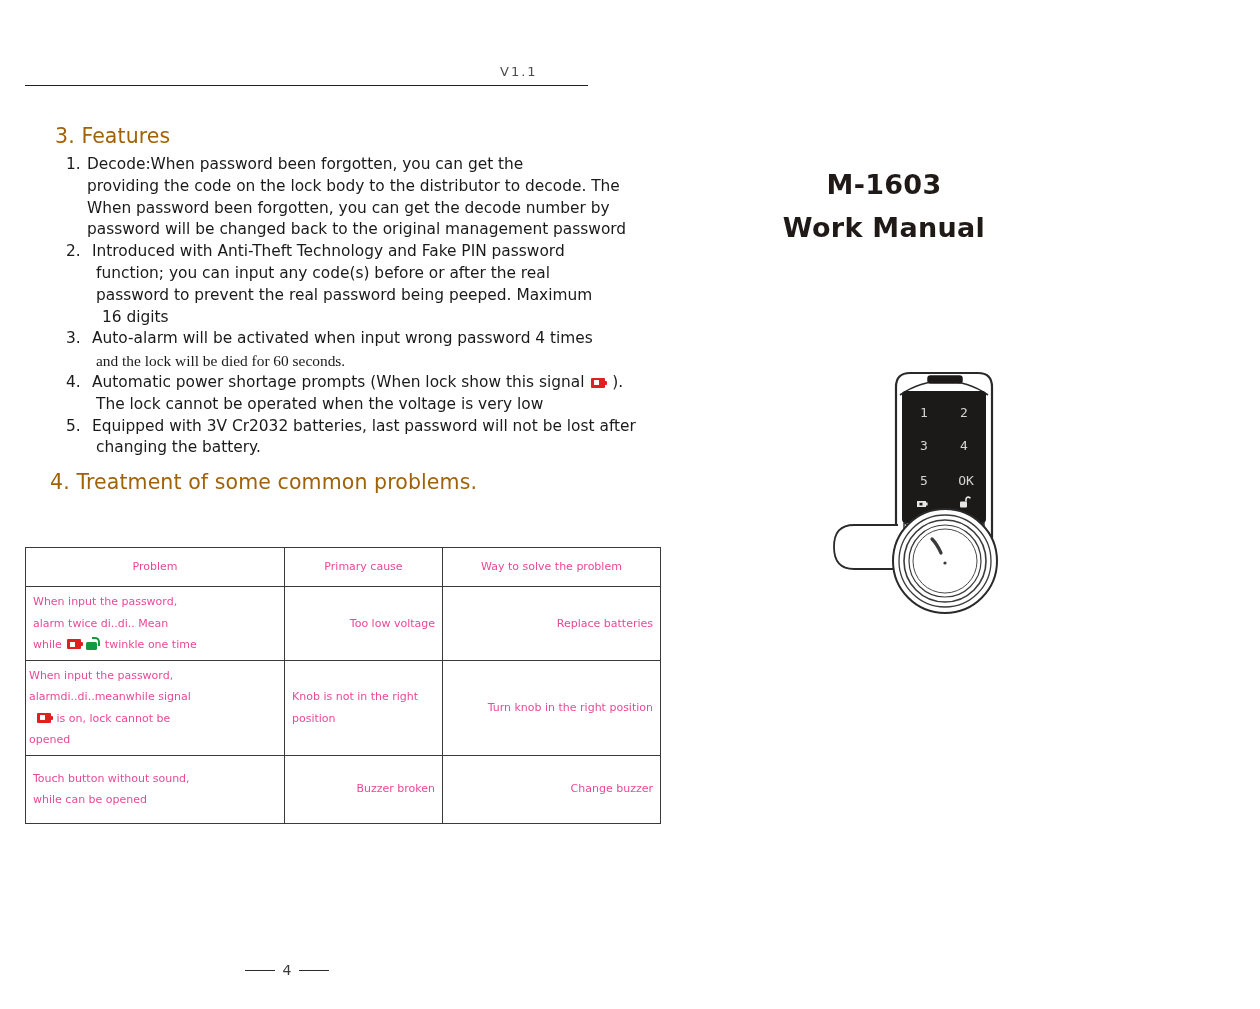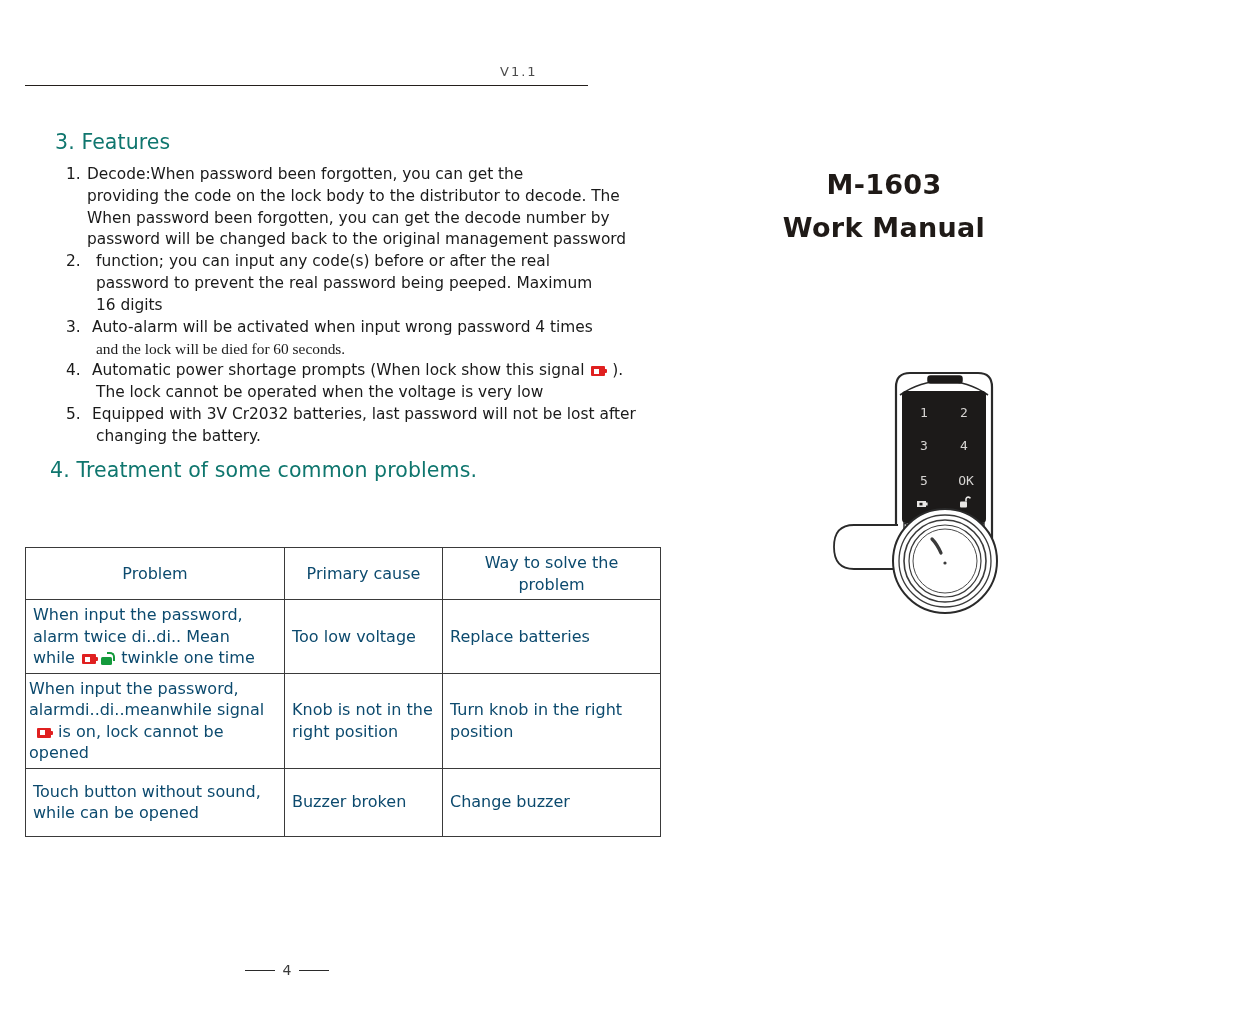--- a/index.html
+++ b/index.html
@@ -39,22 +39,22 @@
   
   #left-column {
     position: absolute;
     left: 0;
     top: 120px;
     width: 660px;
   }
   .section-heading {
     font-size: 20.5px;
     font-weight: 400;
-    color: #0f766e;
-    margin: 10px;
+    color: #a16207;
+    margin: 4px;
     letter-spacing: 0.1px;
   }
   #features-heading { margin-left: 55px; }
   #treatment-heading { margin-left: 50px; margin-top: 11px; }
 
   #features-list {
     list-style: none;
     margin: 6px 0 0 0;
     padding: 0;
   }
@@ -129,39 +129,39 @@
   }
 
   
   #problem-table {
     position: absolute;
     left: 25px;
     top: 547px;
     width: 590px;
     border-collapse: collapse;
     table-layout: fixed;
-    font-size: 16px;
-    color: #0c4a6e;
+    font-size: 11px;
+    color: #ec4899;
   }
   #problem-table td, #problem-table th {
     border: 1.3px solid #3a3a3a;
     padding: 4px 7px;
     font-weight: 400;
     vertical-align: middle;
     line-height: 21.5px;
   }
   #problem-table thead th {
     text-align: center;
     height: 30px;
   }
   .col-problem { width: 244px; }
   .col-cause   { width: 143px; }
   .col-solve   { width: 203px; }
 
-  .cell-center { text-align: left; }
+  .cell-center { text-align: right; }
   .cell-left   { text-align: left; }
   .cell-top    { vertical-align: top; }
 
   
   #manual-title {
     position: absolute;
     left: 704px;
     top: 163px;
     width: 360px;
     text-align: center;
@@ -213,23 +213,24 @@
     <li class="feature-item">
       <span class="feature-num">1.</span>
       <span class="cont">Decode:When password been forgotten, you can get the</span>
       <span class="cont">providing the code on the lock body to the distributor to decode. The</span>
       <span class="cont">When password been forgotten, you can get the decode number by</span>
       <span class="cont">password will be changed back to the original management password</span>
     </li>
 
     <li class="feature-item" style="margin-top:0px;">
       <span class="feature-num">2.</span>
+      <span class="cont" style="margin-left:5px;">Introduced with Anti-Theft Technology and Fake PIN password</span>
       <span class="cont" style="margin-left:9px;">function; you can input any code(s) before or after the real</span>
       <span class="cont" style="margin-left:9px;">password to prevent the real password being peeped. Maximum</span>
-      <span class="cont" style="margin-left:9px;">16 digits</span>
+      <span class="cont" style="margin-left:15px;">16 digits</span>
     </li>
 
     <li class="feature-item">
       <span class="feature-num">3.</span>
       <span class="cont" style="margin-left:5px;">Auto-alarm will be activated when input wrong password 4 times</span>
       <span class="cont" style="margin-left:9px;font-family:Liberation Serif, serif;">and the lock will be died for 60 seconds.</span>
     </li>
 
     <li class="feature-item">
       <span class="feature-num">4.</span>

